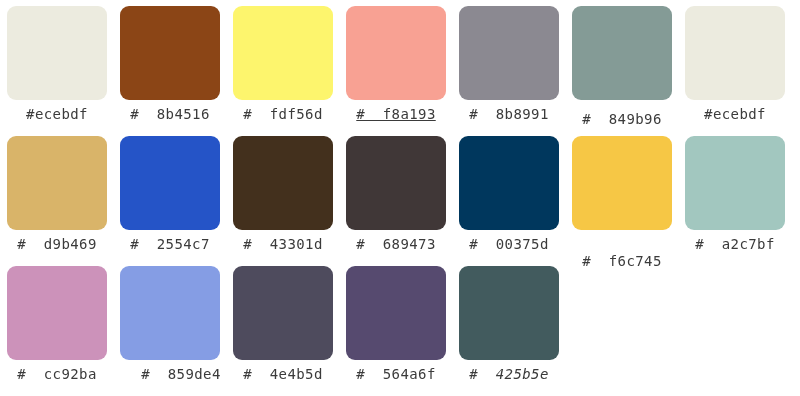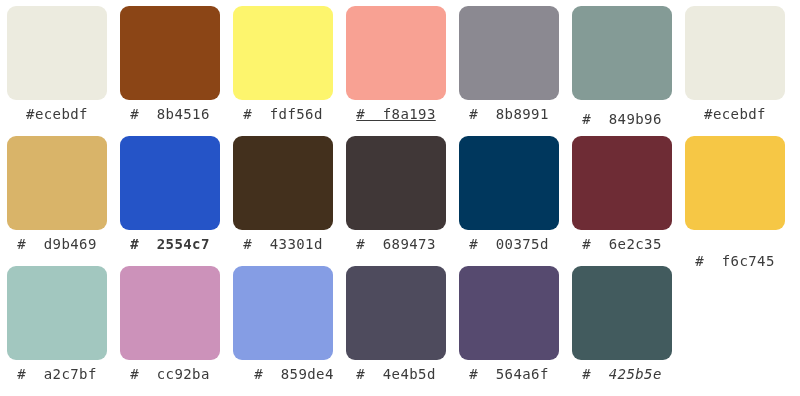--- a/index.html
+++ b/index.html
@@ -88,37 +88,33 @@
     <div class="swatch-cell">
       <div class="swatch-chip" style="background-color: rgb(236, 235, 223);"></div>
       <div class="swatch-label" style="color: rgb(59, 59, 59);">#ecebdf</div>
     </div>
     <div class="swatch-cell">
       <div class="swatch-chip" style="background-color: rgb(217, 180, 105);"></div>
       <div class="swatch-label" style="color: rgb(59, 59, 59);">#  d9b469</div>
     </div>
     <div class="swatch-cell">
       <div class="swatch-chip" style="background-color: rgb(37, 84, 199);"></div>
-      <div class="swatch-label" style="color: rgb(59, 59, 59); font-weight: bold;">#  2554c7</div>
+      <div class="swatch-label" style="color: rgb(59, 59, 59);">#  2554c7</div>
     </div>
     <div class="swatch-cell">
       <div class="swatch-chip" style="background-color: rgb(67, 48, 29);"></div>
       <div class="swatch-label" style="color: rgb(59, 59, 59);">#  43301d</div>
     </div>
     <div class="swatch-cell">
       <div class="swatch-chip" style="background-color: rgb(64, 55, 55);"></div>
       <div class="swatch-label" style="color: rgb(59, 59, 59);">#  689473</div>
     </div>
     <div class="swatch-cell">
       <div class="swatch-chip" style="background-color: rgb(0, 55, 93);"></div>
       <div class="swatch-label" style="color: rgb(59, 59, 59);">#  00375d</div>
-    </div>
-    <div class="swatch-cell">
-      <div class="swatch-chip" style="background-color: rgb(110, 44, 53);"></div>
-      <div class="swatch-label" style="color: rgb(59, 59, 59);">#  6e2c35</div>
     </div>
     <div class="swatch-cell">
       <div class="swatch-chip" style="background-color: rgb(246, 199, 69);"></div>
       <div class="swatch-label" style="color: rgb(59, 59, 59); margin-top: 24px;">#  f6c745</div>
     </div>
     <div class="swatch-cell">
       <div class="swatch-chip" style="background-color: rgb(162, 199, 191);"></div>
       <div class="swatch-label" style="color: rgb(59, 59, 59);">#  a2c7bf</div>
     </div>
     <div class="swatch-cell">

